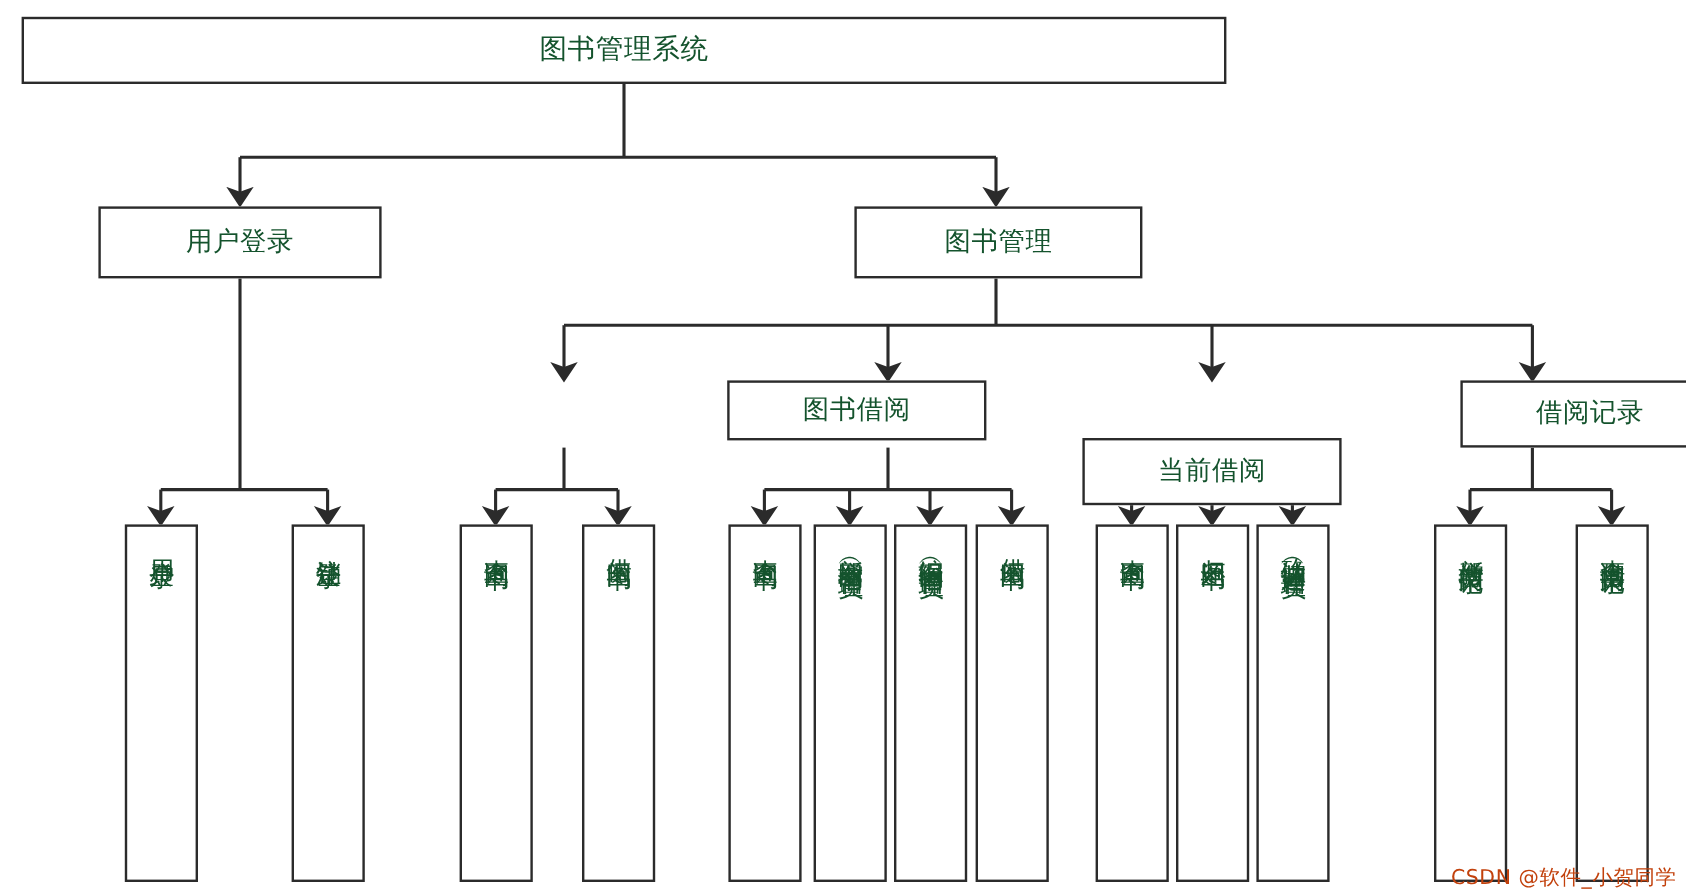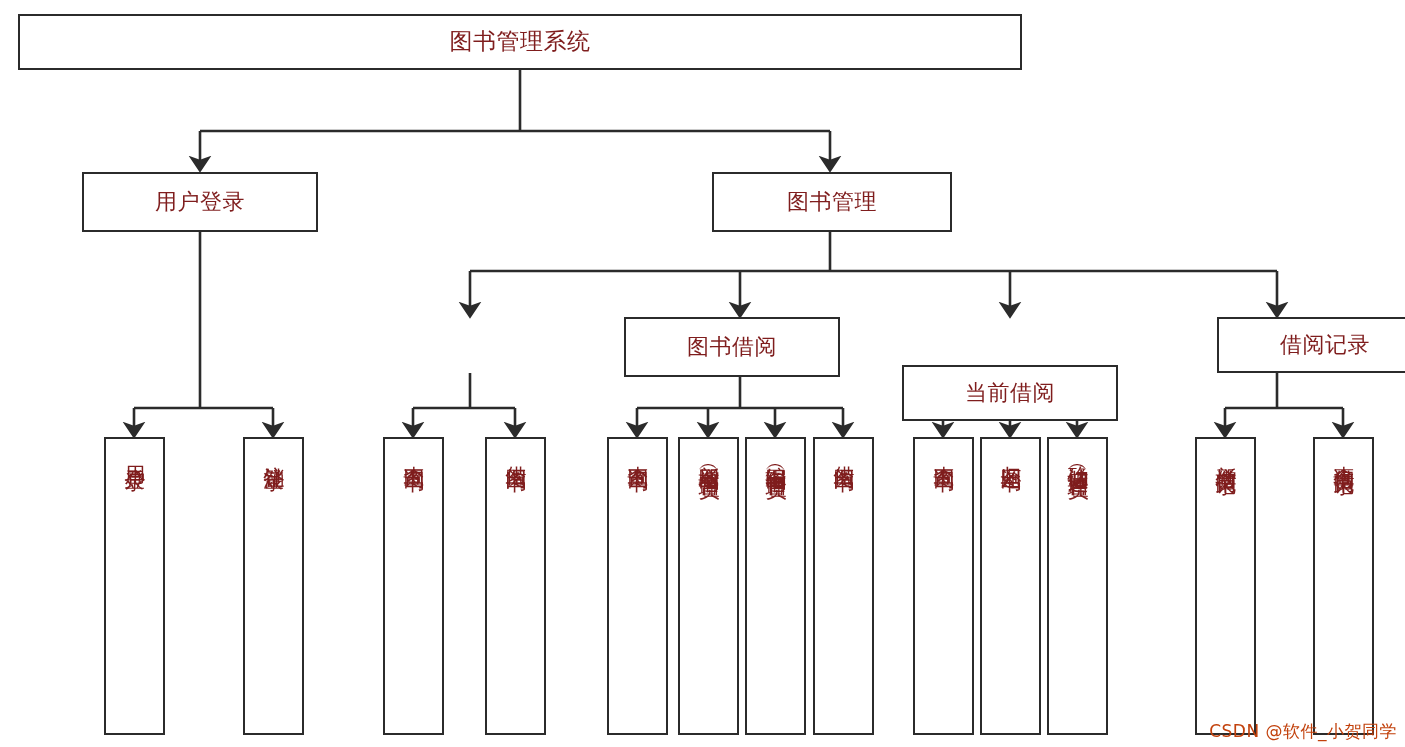--- a/index.html
+++ b/index.html
@@ -27,21 +27,21 @@
     pointer-events: none;
   }
   .node {
     position: absolute;
     box-sizing: border-box;
     border: 2px solid #2b2b2b;
     background: #ffffff;
     display: flex;
     align-items: center;
     justify-content: center;
-    color: #7f1d1d;
+    color: #14532d;
     z-index: 3;
   }
   .node-label {
     display: block;
     text-align: center;
     letter-spacing: 0.5px;
     white-space: nowrap;
   }
   
   .node.horiz .node-label {
@@ -139,21 +139,21 @@
 
   <div class="node horiz" style="left:82px; top:172px; width:236px; height:60px;">
     <span class="node-label">用户登录</span>
   </div>
 
   <div class="node horiz" style="left:712px; top:172px; width:240px; height:60px;">
     <span class="node-label">图书管理</span>
   </div>
 
 
-  <div class="node horiz" style="left:624px; top:317px; width:216px; height:60px;">
+  <div class="node horiz" style="left:606px; top:317px; width:216px; height:50px;">
     <span class="node-label">图书借阅</span>
   </div>
 
   <div class="node horiz" style="left:902px; top:317px; width:216px; height:56px;margin-top:48px;">
     <span class="node-label">当前借阅</span>
   </div>
 
   <div class="node horiz" style="left:1169px; top:317px; width:216px; height:56px;margin-left:48px;">
     <span class="node-label">借阅记录</span>
   </div>

